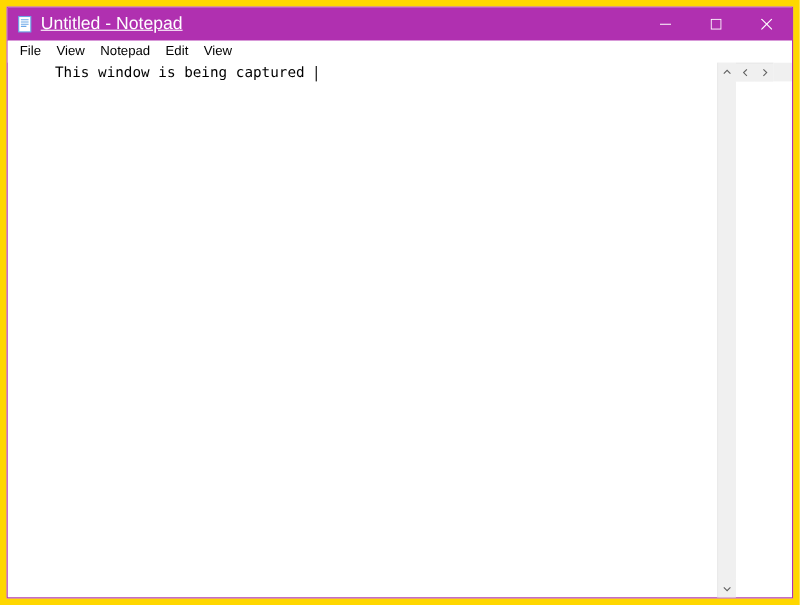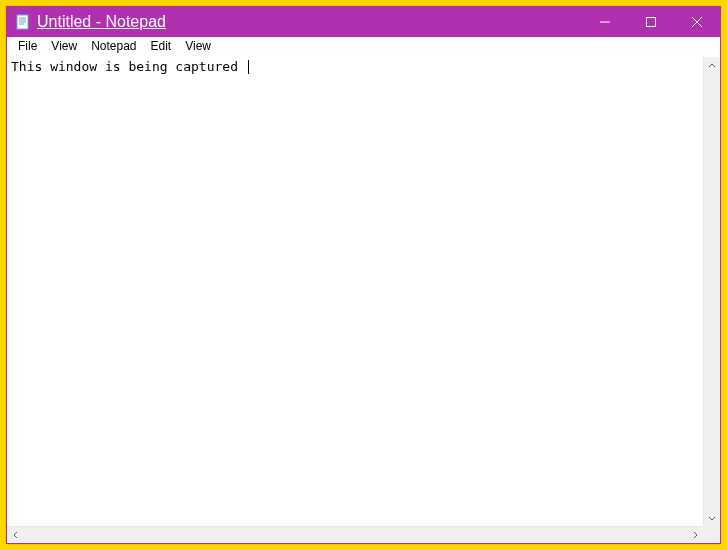--- a/index.html
+++ b/index.html
@@ -127,22 +127,22 @@
       background: #f0f0f0;
     }
     .scroll-corner {
       width: 17px;
       height: 17px;
       background: #f0f0f0;
     }
     .body-wrap {
       flex: 1;
       display: flex;
-      flex-direction: column;
       min-height: 0;
+      margin-left: 39px;
     }
     .row-main {
       flex: 1;
       display: flex;
       min-height: 0;
     }
     .row-bottom {
       display: flex;
     }
     .cursor-bar {

